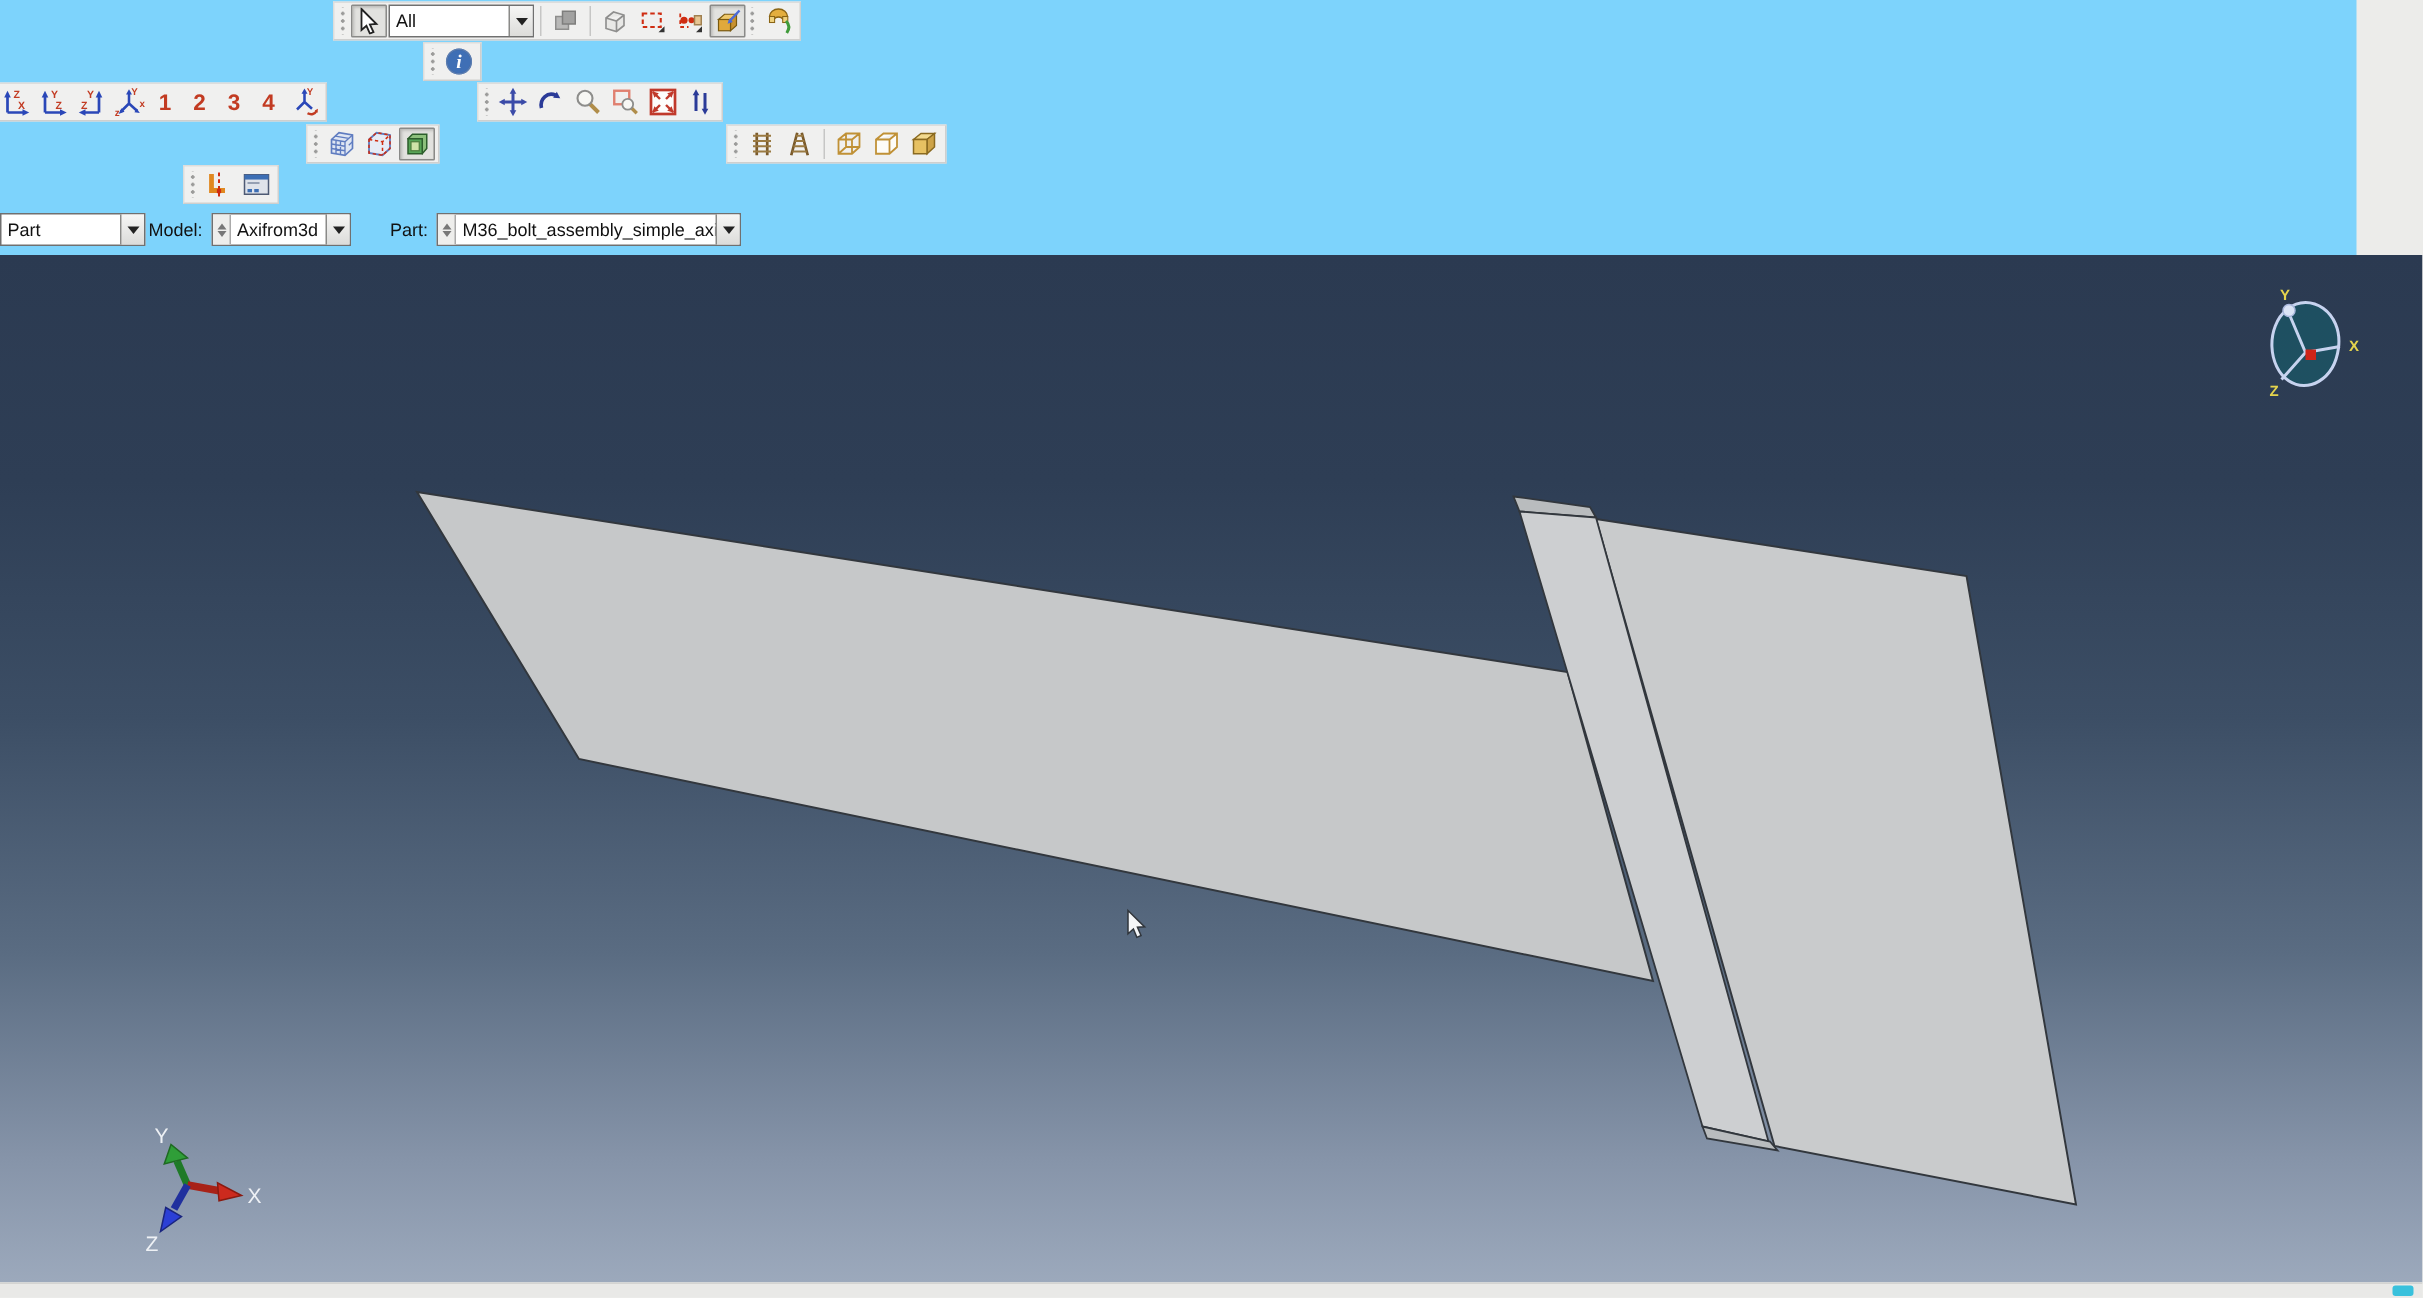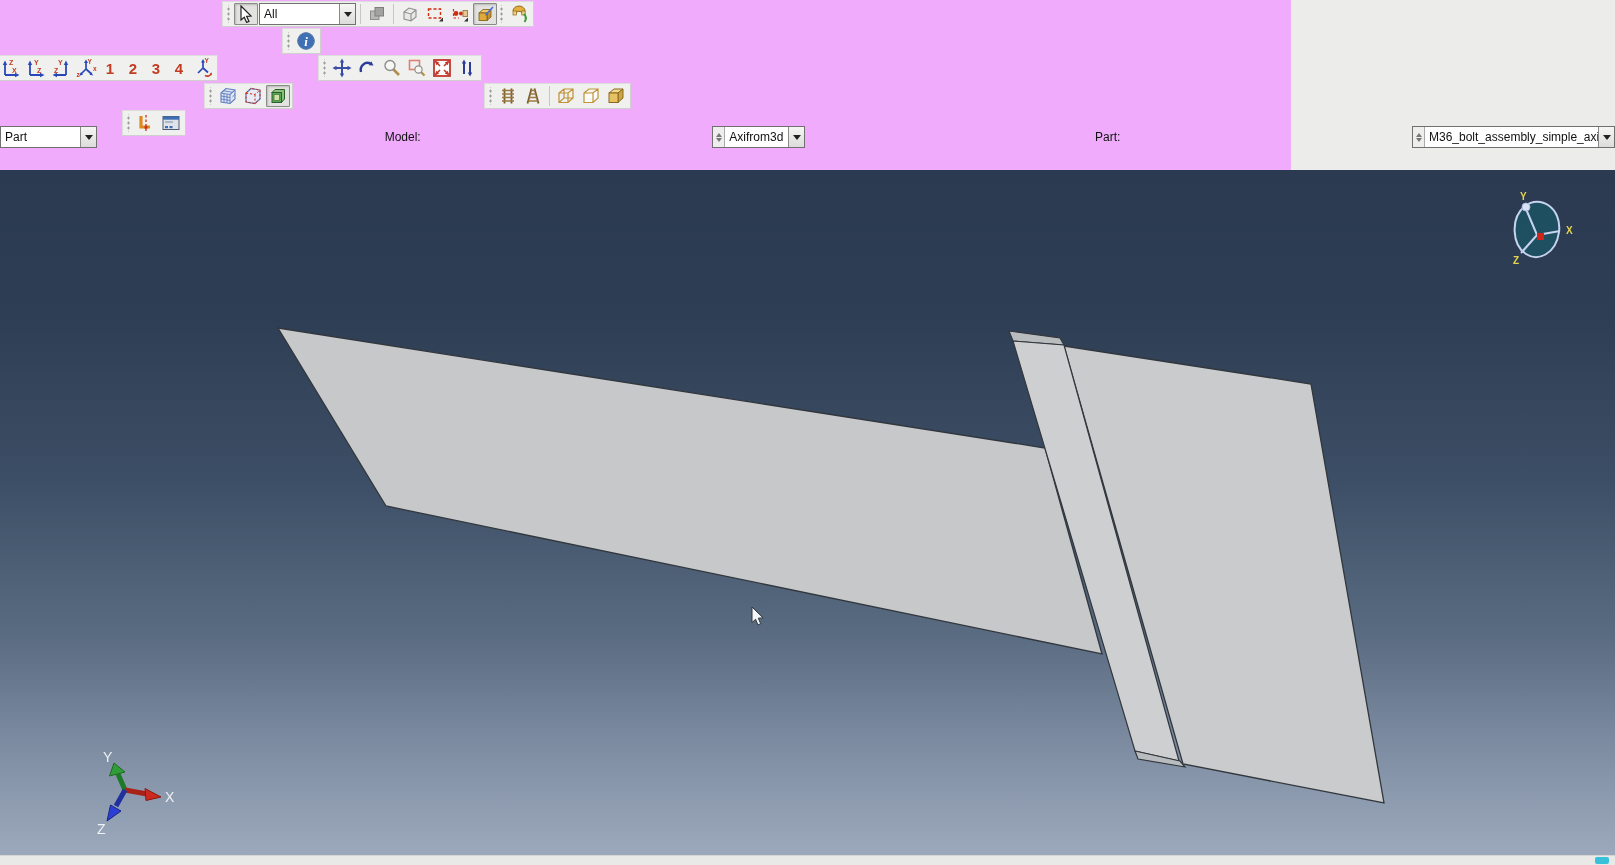--- a/index.html
+++ b/index.html
@@ -2,21 +2,21 @@
 <html><head>
 <meta charset="utf-8">
 <style>
   html,body{margin:0;padding:0;}
   body{
     width:1615px;height:865px;position:relative;overflow:hidden;
     font-family:"Liberation Sans",sans-serif;
     background:#ececea;
   }
   
-  #chrome{position:absolute;left:0;top:0;width:1291px;height:170px;background:#f0abfc;}
+  #chrome{position:absolute;left:0;top:0;width:1571px;height:170px;background:#7dd3fc;}
   .tbgroup{
     position:absolute;display:flex;align-items:center;gap:1px;
     background:#f0f0ef;border:1px solid #dddddc;border-bottom-color:#cfcfce;
     border-right-color:#cfcfce;height:26px;padding:0 2px;box-sizing:border-box;
   }
   .grip{width:5px;height:18px;margin:0 2px 0 1px;
     background-image:radial-gradient(circle,#9b9b9a 1px,transparent 1.2px);
     background-size:5px 5px;background-position:center;}
   .sep{width:1px;height:20px;background:#c6c6c5;margin:0 3px;}
   .tbtn{width:24px;height:22px;display:flex;align-items:center;justify-content:center;
@@ -353,35 +353,35 @@
           <rect x="2" y="3.5" width="16" height="13" fill="#dfe3ea" stroke="#4e5a74"></rect>
           <rect x="2" y="3.5" width="16" height="3.2" fill="#3c6eb4"></rect>
           <rect x="4" y="13" width="3" height="2.2" fill="#3c6eb4"></rect>
           <rect x="8.5" y="13" width="3" height="2.2" fill="#3c6eb4"></rect>
           <path d="M4 9 H12" stroke="#7d8aa0" stroke-width="1"></path>
         </svg>
       </span>
     </div>
   </div>
 
-  <div style="position:absolute;left:0;top:124px;width:1615px;height:26px;display:flex;align-items:center;justify-content:space-between;">
+  <div style="position:absolute;left:0;top:140px;width:1615px;height:26px;display:flex;align-items:center;">
     <div class="cbx" style="width:97px;margin-left:0;">
       <span class="cbx-text">Part</span>
       <span class="cbx-arrow"></span>
     </div>
     <span class="ctxlabel" style="margin-left:2px;">Model:</span>
     <div class="cbx" style="width:93px;margin-left:6px;">
       <span class="spin">
           <i class="up"></i>
           <i class="dn"></i>
         </span>
       <span class="cbx-text">Axifrom3d</span>
       <span class="cbx-arrow"></span>
     </div>
-    <span class="ctxlabel" style="margin-left:4px;">Part:</span>
+    <span class="ctxlabel" style="margin-left:26px;">Part:</span>
     <div class="cbx" style="width:203px;margin-left:6px;">
       <span class="spin">
           <i class="up"></i>
           <i class="dn"></i>
         </span>
       <span class="cbx-text">M36_bolt_assembly_simple_axi_1</span>
       <span class="cbx-arrow"></span>
     </div>
   </div>
 </div>

